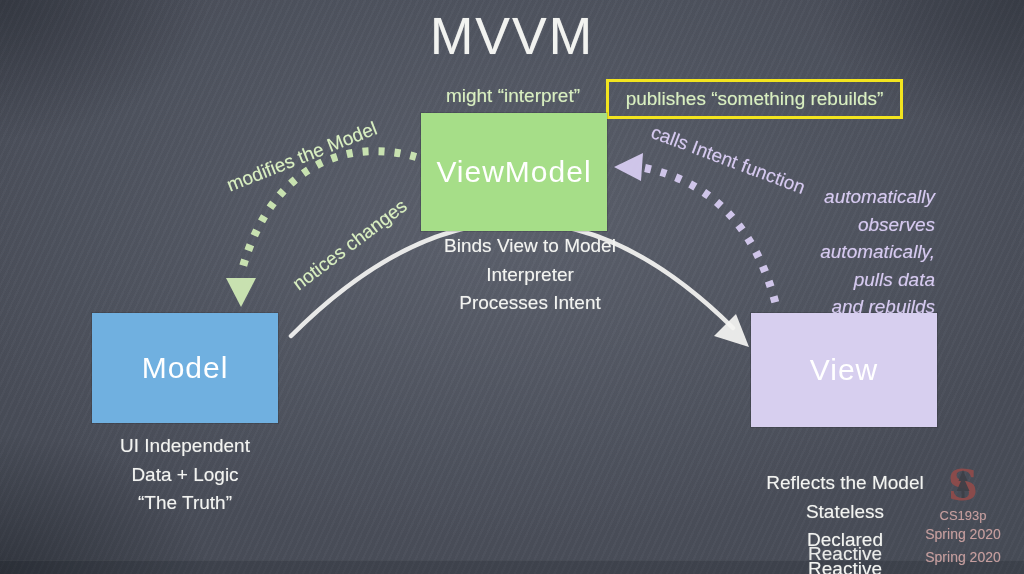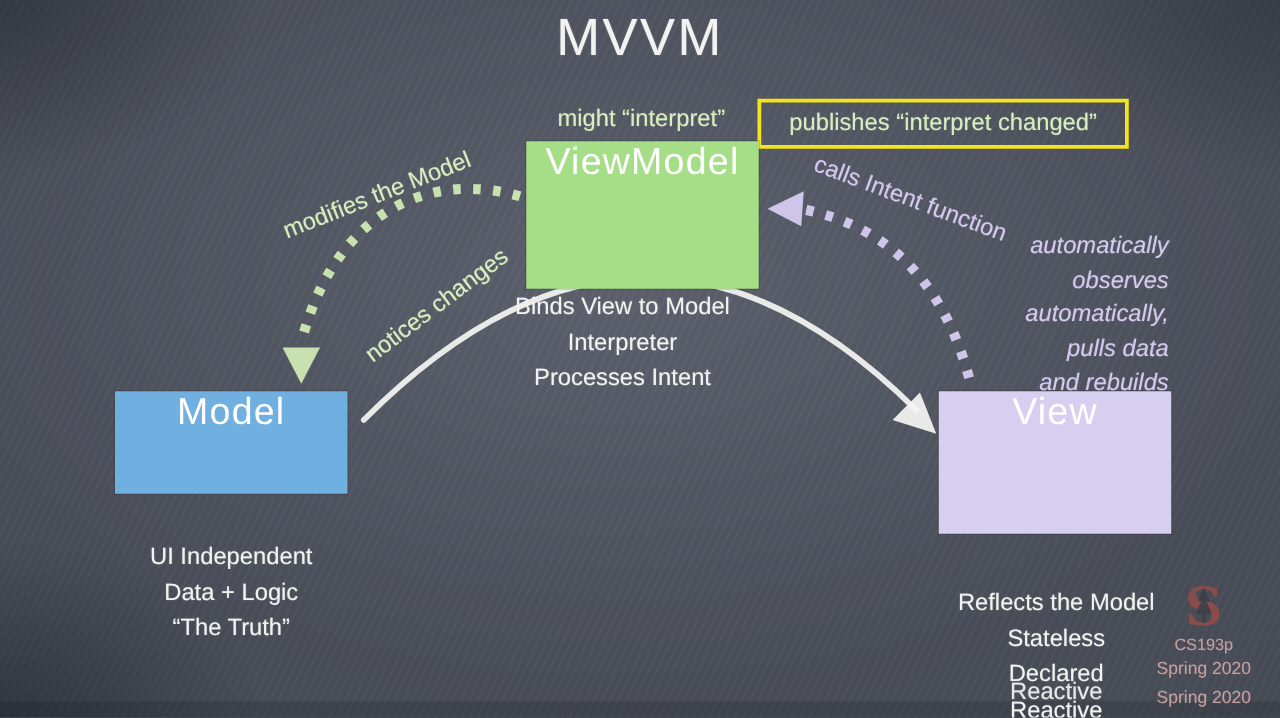--- a/index.html
+++ b/index.html
@@ -27,41 +27,41 @@
     position: absolute; left: 0; top: 560px; width: 1024px; height: 14px;
     background: rgba(18,20,28,0.18);
     border-top: 1px solid rgba(255,255,255,0.05);
   }
   .chalk { color: #f2f3f0; text-shadow: 0 0 1px rgba(255,255,255,0.45); }
   .chalk-green { color: #d8eec0; text-shadow: 0 0 1px rgba(216,238,192,0.5); }
   .chalk-purple { color: #d5c9ef; text-shadow: 0 0 1px rgba(213,201,239,0.5); }
 
   .title {
     position: absolute; left: 0; top: 6px; width: 1024px;
-    text-align: center; font-size: 42px; letter-spacing: 2px; font-weight: 400;
+    text-align: center; font-size: 52px; letter-spacing: 2px; font-weight: 400;
   }
 
   .box {
-    position: absolute; display: flex; align-items: flex-start; justify-content: center;
+    position: absolute; display: flex; align-items: center; justify-content: center;
     font-size: 30px; color: #ffffff; letter-spacing: 1px;
     box-shadow: 0 0 0 1px rgba(0,0,0,0.12);
   }
   .box-viewmodel { left: 421px; top: 113px; width: 186px; height: 118px; background: #a6de88; }
-  .box-model    { left: 92px;  top: 313px; width: 186px; height: 82px; background: #70b0e0; }
+  .box-model    { left: 92px;  top: 313px; width: 186px; height: 110px; background: #70b0e0; }
   .box-view     { left: 751px; top: 313px; width: 186px; height: 114px; background: #d7cfef; }
 
   .label-might { position: absolute; left: 423px; top: 85px; width: 180px; text-align: center; font-size: 19px; }
   .callout-publishes {
     position: absolute; left: 606px; top: 79px; width: 297px; height: 40px;
     border: 3px solid #f2e41f; display: flex; align-items: center; justify-content: center;
     font-size: 19px;
   }
 
   .notes { position: absolute; text-align: center; font-size: 19px; line-height: 28.5px; }
-  .notes-viewmodel { left: 388px; top: 232px; width: 220px; }
+  .notes-viewmodel { left: 420px; top: 232px; width: 220px; }
   .notes-model     { left: 75px;  top: 432px; width: 220px; }
   .notes-view      { left: 725px; top: 432px; width: 240px; margin-top: 37px; }
   .notes div { white-space: nowrap; }
 
   .notes-view-overflow {
     position: absolute; left: 725px; top: 543px; width: 240px; height: 20px;
     overflow: hidden; text-align: center; font-size: 19px; opacity: 0.95;
   }
 
   .rot-label { position: absolute; font-size: 19px; white-space: nowrap; transform-origin: center; }
@@ -106,21 +106,21 @@
   <g>
     <path d="M 645 168 C 712 182, 756 228, 776 305" fill="none" stroke="#d6cbf0" stroke-width="8" stroke-dasharray="6 10" opacity="0.95"></path>
     <polygon points="614,167 643,153 641,181" fill="#d6cbf0" opacity="0.95"></polygon>
   </g>
 </svg>
 
 <div class="title chalk">MVVM</div>
 
 <div class="label-might chalk-green">might “interpret”</div>
 <div class="callout-publishes chalk-green">
-  <span>publishes “interpret changed”</span>
+  <span>publishes “something rebuilds”</span>
 </div>
 
 <div class="box box-viewmodel">
   <span>ViewModel</span>
 </div>
 <div class="box box-model">
   <span>Model</span>
 </div>
 <div class="box box-view">
   <span>View</span>

